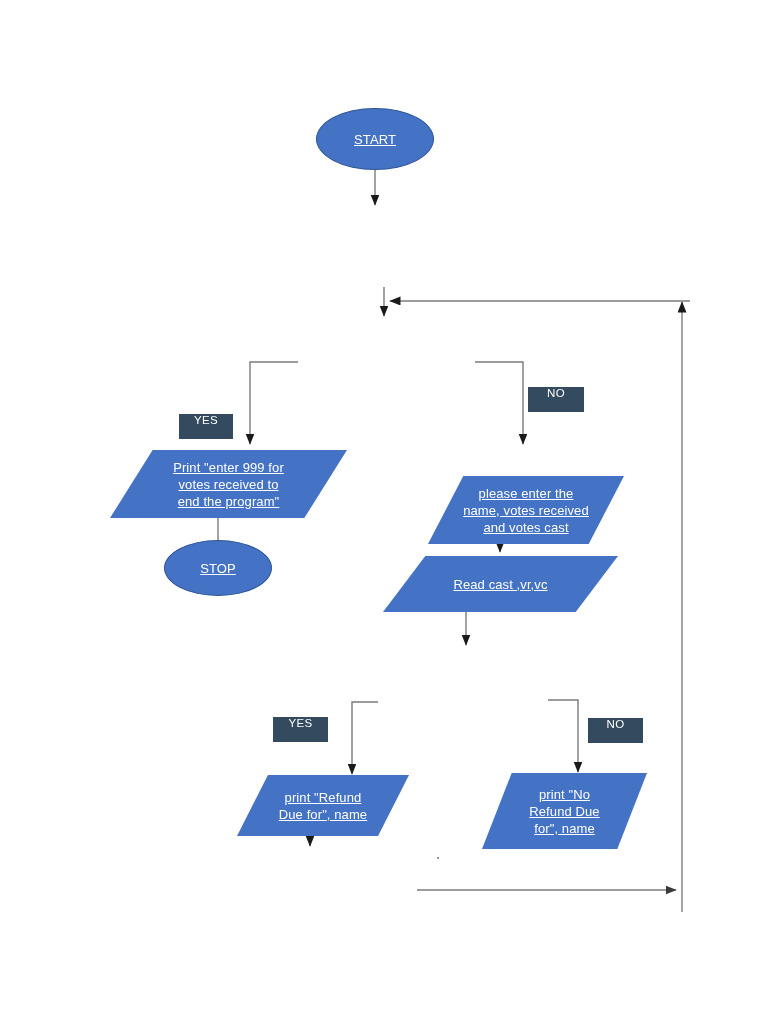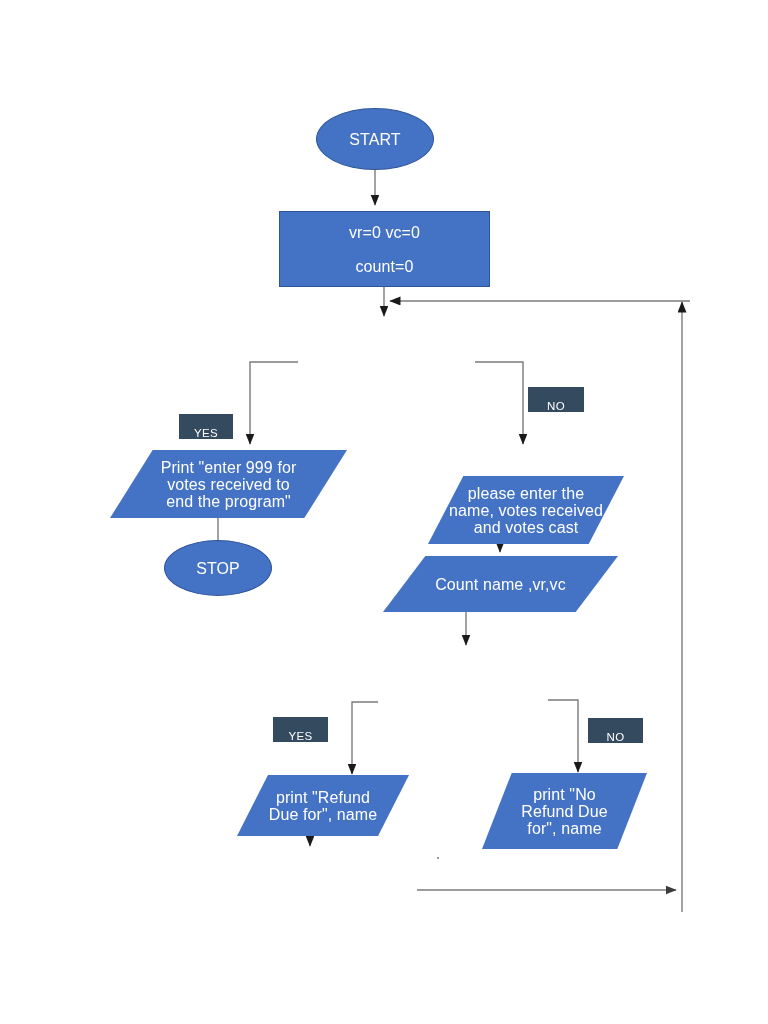--- a/index.html
+++ b/index.html
@@ -21,23 +21,24 @@
   }
   .node {
     position: absolute;
     box-sizing: border-box;
     display: flex;
     align-items: center;
     justify-content: center;
     text-align: center;
     color: #ffffff;
     background: #4472C4;
-    font-size: 16px;
+    font-size: 13px;
     line-height: 17px;
     letter-spacing: 0.1px;
+    text-decoration: underline;
   }
   .node .txt {
     position: relative;
     z-index: 2;
     padding: 0 6px;
     white-space: pre-line;
   }
   .terminator {
     border-radius: 50%;
     border: 1px solid #2f5597;
@@ -69,21 +70,21 @@
     clip-path: polygon(18% 0%, 100% 0%, 82% 100%, 0% 100%);
     z-index: 1;
   }
   .branch-label {
     position: absolute;
     box-sizing: border-box;
     background: #344A5F;
     color: #ffffff;
     font-size: 11.5px;
     display: flex;
-    align-items: flex-end;
+    align-items: flex-start;
     justify-content: center;
     letter-spacing: 0.3px;
   }
   svg.edges {
     position: absolute;
     left: 0; top: 0;
     width: 768px;
     height: 1024px;
     z-index: 0;
     pointer-events: none;
@@ -137,25 +138,20 @@
       <path d="M682,912 L682,302" marker-end="url(#arrowDark)"></path>
 
       <path d="M690,301 L390,301" marker-end="url(#arrowDark)"></path>
     </g>
   </svg>
 
   <div class="node terminator" style="left:316px; top:108px; width:118px; height:62px;">
     <span class="txt">START</span>
   </div>
 
-  <div class="node process" style="left:279px; top:211px; width:211px; height:76px;">
-    <span class="txt">vr=0 vc=0
-
-count=0</span>
-  </div>
 
 
   <div class="branch-label" style="left:179px; top:414px; width:54px; height:25px;">
     <span>YES</span>
   </div>
 
   <div class="branch-label" style="left:528px; top:387px; width:56px; height:25px;">
     <span>NO</span>
   </div>
 
@@ -172,21 +168,21 @@
 name, votes received
 and votes cast</span>
   </div>
 
   <div class="node terminator" style="left:164px; top:540px; width:108px; height:56px;">
     <span class="txt">STOP</span>
   </div>
 
   <div class="node io" style="left:383px; top:556px; width:235px; height:56px;">
     <span class="pshape"></span>
-    <span class="txt">Count name ,vr,vc</span>
+    <span class="txt">Read cast ,vr,vc</span>
   </div>
 
 
   <div class="branch-label" style="left:273px; top:717px; width:55px; height:25px;">
     <span>YES</span>
   </div>
 
   <div class="branch-label" style="left:588px; top:718px; width:55px; height:25px;">
     <span>NO</span>
   </div>

